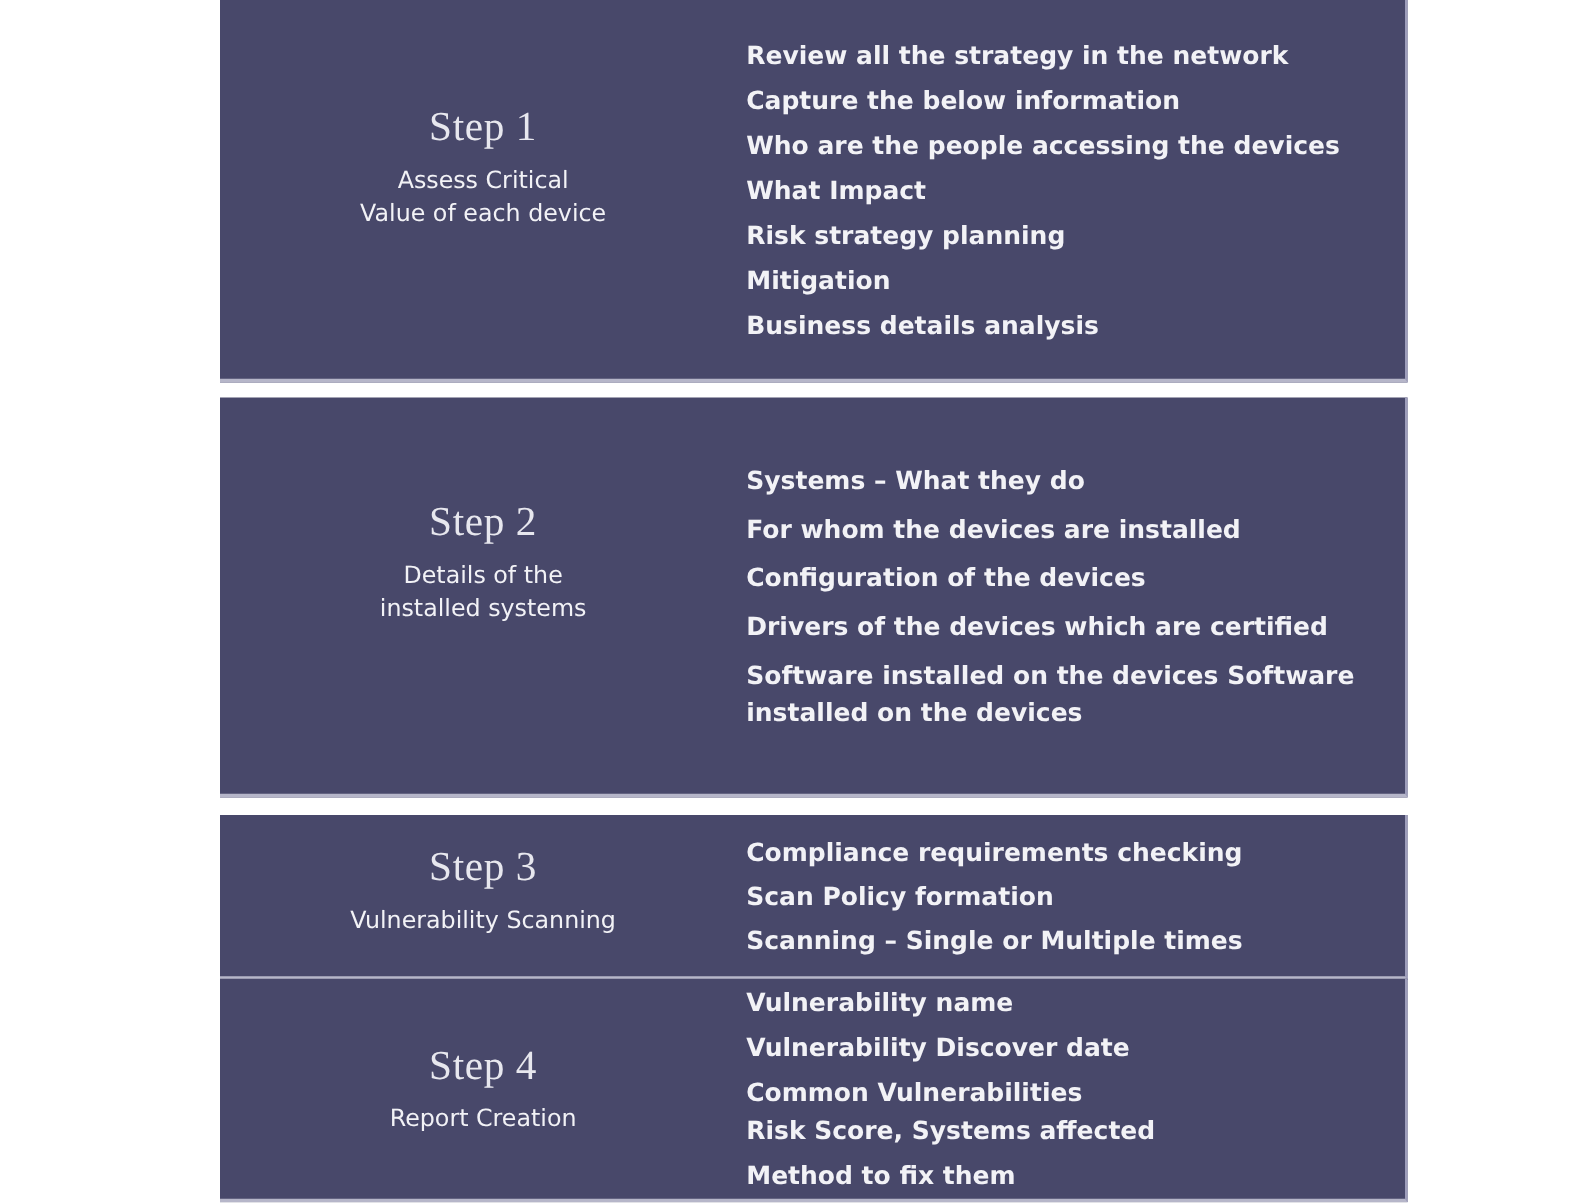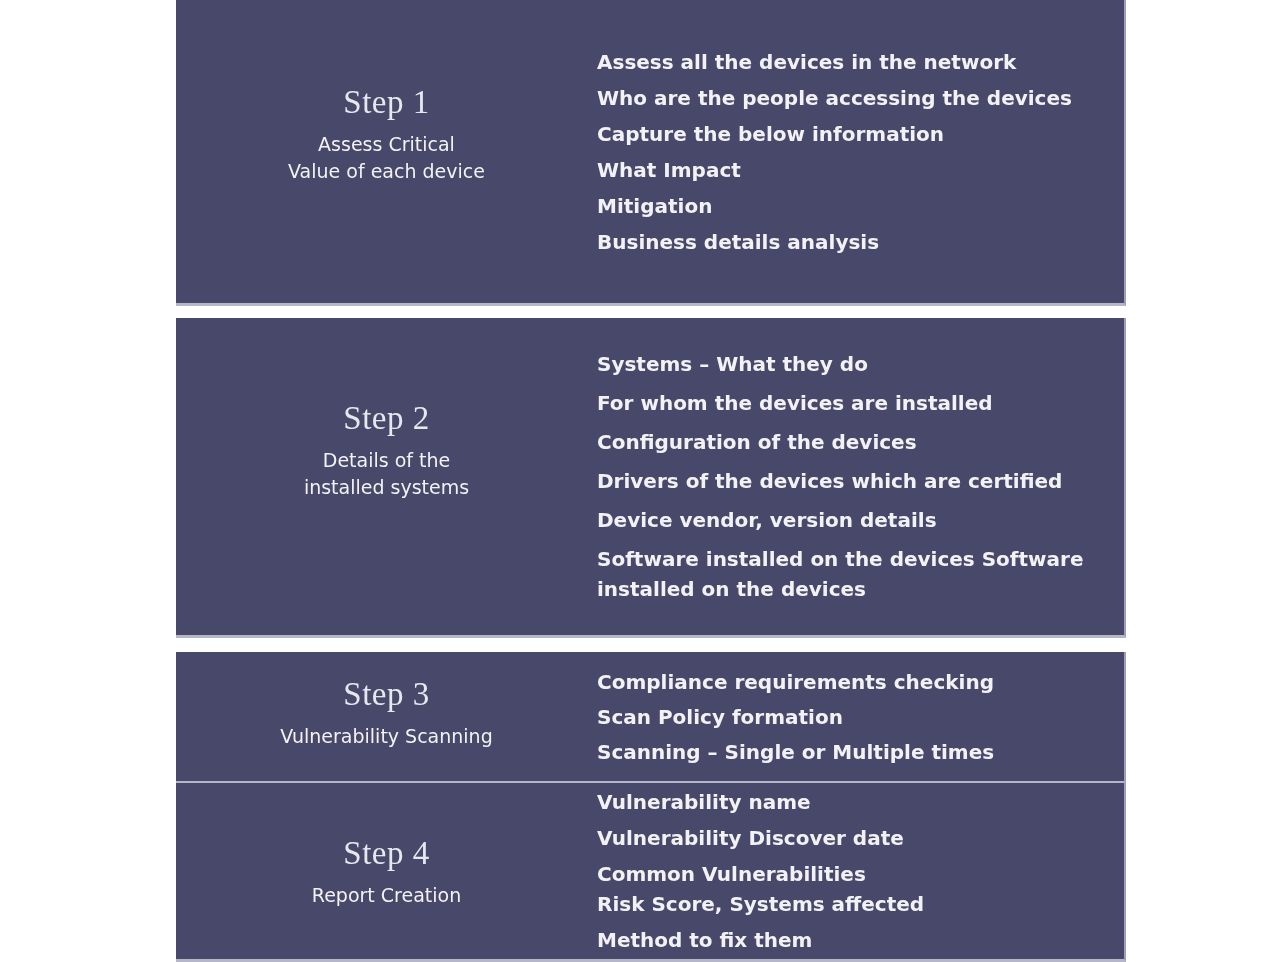--- a/index.html
+++ b/index.html
@@ -80,41 +80,41 @@
 
 <div class="canvas">
 
   <section class="step-row row-1">
     <div class="step-left">
       <h2 class="step-title">Step 1</h2>
       <p class="step-subtitle">Assess Critical
 Value of each device</p>
     </div>
     <ul class="step-items">
-        <li>Assess all the devices in the network</li>
+        <li>Review all the strategy in the network</li>
+        <li>Capture the below information</li>
         <li>Who are the people accessing the devices</li>
-        <li>Capture the below information</li>
         <li>What Impact</li>
+        <li>Risk strategy planning</li>
         <li>Mitigation</li>
         <li>Business details analysis</li>
       </ul>
   </section>
 
   <section class="step-row row-2">
     <div class="step-left">
       <h2 class="step-title">Step 2</h2>
       <p class="step-subtitle">Details of the
 installed systems</p>
     </div>
     <ul class="step-items">
         <li>Systems – What they do</li>
         <li>For whom the devices are installed</li>
         <li>Configuration of the devices</li>
         <li>Drivers of the devices which are certified</li>
-        <li>Device vendor, version details</li>
         <li>Software installed on the devices Software
 installed on the devices</li>
       </ul>
   </section>
 
   <section class="step-row row-3">
     <div class="step-left">
       <h2 class="step-title">Step 3</h2>
       <p class="step-subtitle">Vulnerability Scanning</p>
     </div>

